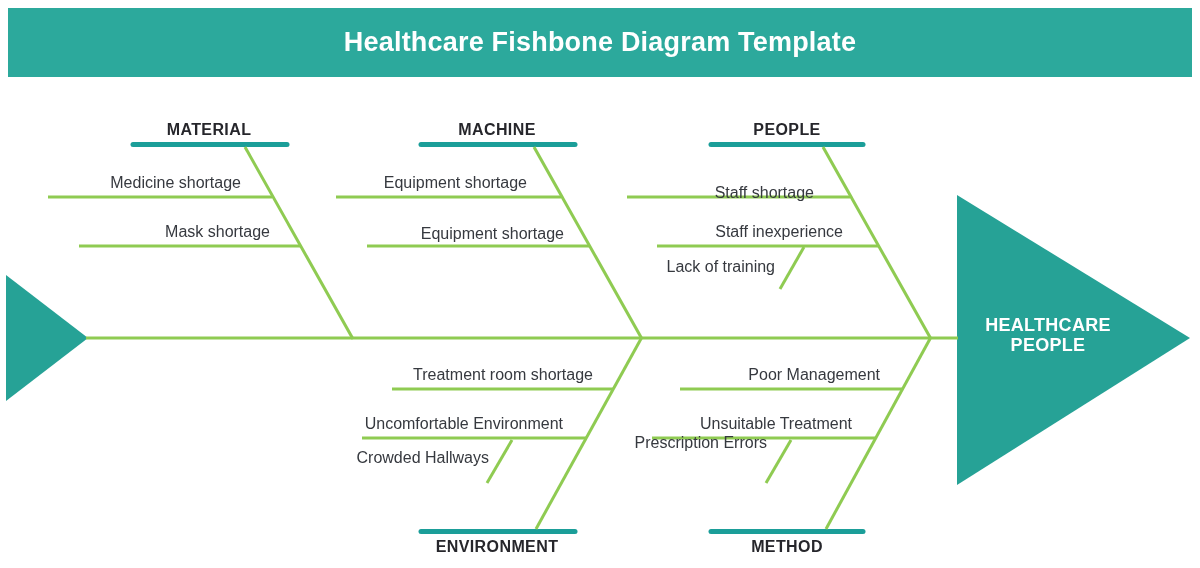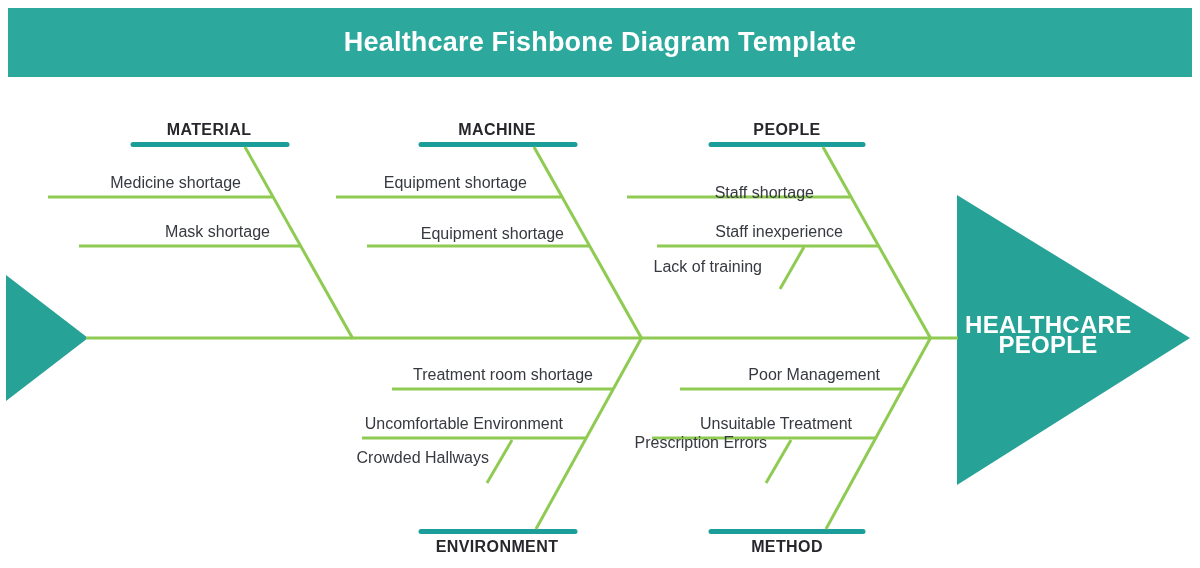--- a/index.html
+++ b/index.html
@@ -19,21 +19,21 @@
     background:var(--header-bg);display:flex;align-items:center;justify-content:center;}
   .header h1{color:var(--title-text);font-size:27px;font-weight:bold;letter-spacing:.2px;}
   svg.fishbone{position:absolute;left:0;top:0;width:1200px;height:568px;}
   .bone{stroke:var(--bone-line);stroke-width:3;fill:none;}
   .bar{stroke:var(--category-bar);stroke-width:5;stroke-linecap:round;fill:none;}
   .tri{fill:var(--arrow-fill);stroke:none;}
   .cat-label{position:absolute;transform:translateX(-50%);white-space:nowrap;
     font-size:16px;font-weight:bold;letter-spacing:.4px;color:var(--category-text);}
   .cause-label{position:absolute;white-space:nowrap;font-size:16px;color:var(--cause-text);}
   .effect-label{position:absolute;left:965px;top:315px;width:166px;text-align:center;
-    color:#ffffff;font-size:24px;font-weight:bold;line-height:20px;letter-spacing:.3px;}
+    color:#ffffff;font-size:18px;font-weight:bold;line-height:20px;letter-spacing:.3px;}
 </style>
 </head>
 <body>
 
 <div class="stage">
 
   <div class="header">
     <h1>Healthcare Fishbone Diagram Template</h1>
   </div>
 
@@ -82,21 +82,21 @@
   <div class="cat-label" style="left:787px;top:538px">METHOD</div>
 
   <div class="cause-label" style="right:959px;top:174px">Medicine shortage</div>
   <div class="cause-label" style="right:930px;top:223px">Mask shortage</div>
 
   <div class="cause-label" style="right:673px;top:174px">Equipment shortage</div>
   <div class="cause-label" style="right:636px;top:225px">Equipment shortage</div>
 
   <div class="cause-label" style="right:386px;top:184px">Staff shortage</div>
   <div class="cause-label" style="right:357px;top:223px">Staff inexperience</div>
-  <div class="cause-label" style="right:438px;top:258px">Lack of training</div>
+  <div class="cause-label" style="right:425px;top:258px">Lack of training</div>
 
   <div class="cause-label" style="right:637px;top:415px">Uncomfortable Environment</div>
   <div class="cause-label" style="right:607px;top:366px">Treatment room shortage</div>
   <div class="cause-label" style="right:711px;top:449px">Crowded Hallways</div>
 
   <div class="cause-label" style="right:320px;top:366px">Poor Management</div>
   <div class="cause-label" style="right:348px;top:415px">Unsuitable Treatment</div>
   <div class="cause-label" style="right:433px;top:434px">Prescription Errors</div>
 
   <div class="effect-label">

